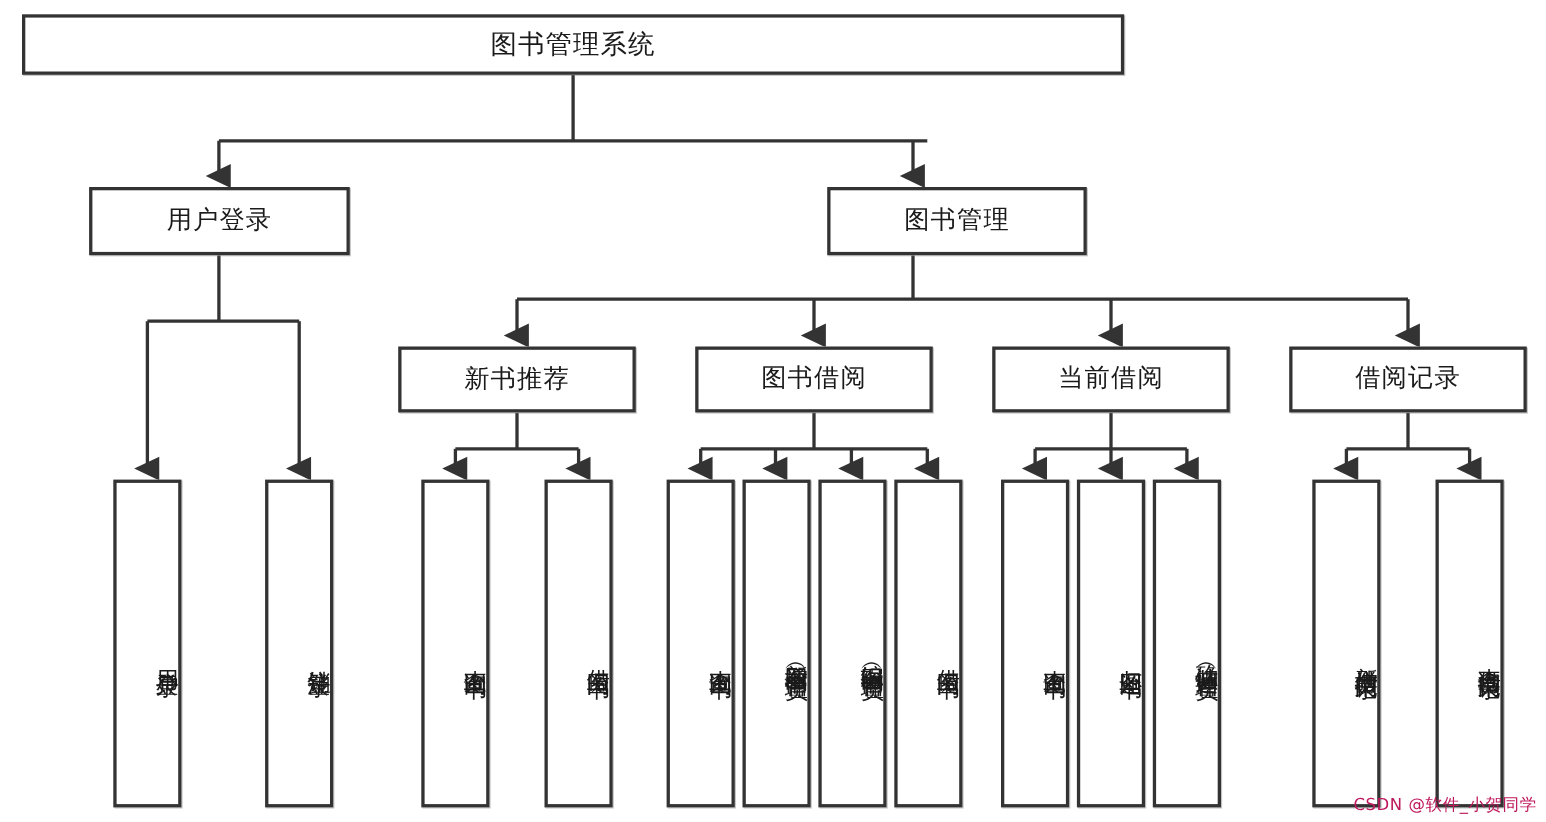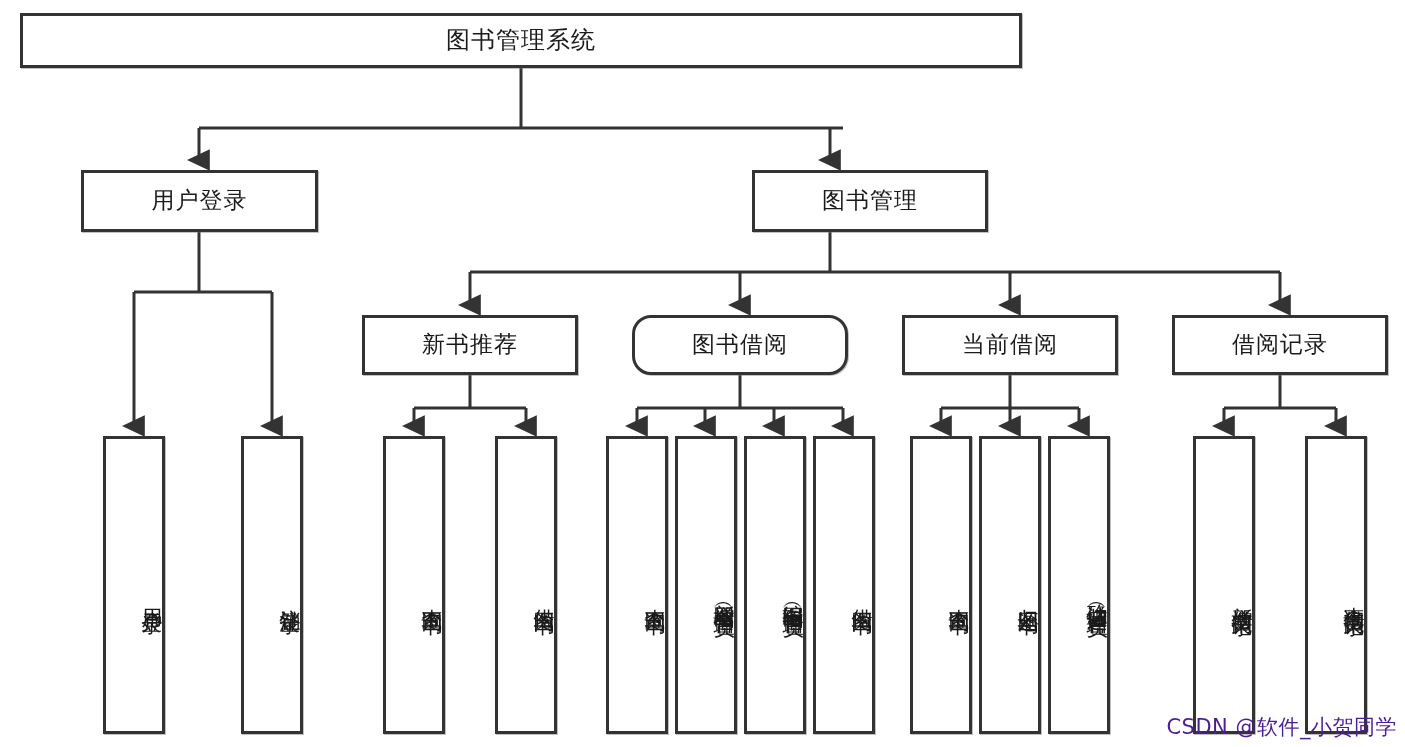--- a/index.html
+++ b/index.html
@@ -60,22 +60,22 @@
   }
   .node.leaf .leaf-label {
     writing-mode: vertical-rl;
     text-orientation: upright;
     display: block;
   }
   .watermark {
     position: absolute;
     right: 8px;
     bottom: 6px;
-    font-size: 21px;
-    color: #4c1d95;
+    font-size: 15px;
+    color: #be185d;
     letter-spacing: 0.5px;
     white-space: nowrap;
     user-select: none;
     margin-top: 29px;
   }
 </style>
 </head>
 <body>
 
 <div id="canvas">
@@ -137,21 +137,21 @@
   <div class="node horiz" style="left:81px; top:170px; width:237px; height:62px;">
     <span>用户登录</span>
   </div>
   <div class="node horiz" style="left:712px; top:170px; width:236px; height:62px;margin-left:40px;">
     <span>图书管理</span>
   </div>
 
   <div class="node horiz" style="left:362px; top:315px; width:216px; height:60px;font-family:Liberation Serif, serif;">
     <span>新书推荐</span>
   </div>
-  <div class="node horiz" style="left:632px; top:315px; width:216px; height:60px;border-radius:19px;">
+  <div class="node horiz" style="left:632px; top:315px; width:216px; height:60px;">
     <span>图书借阅</span>
   </div>
   <div class="node horiz" style="left:1172px; top:315px; width:216px; height:60px;">
     <span>借阅记录</span>
   </div>
   <div class="node horiz" style="left:902px; top:315px; width:216px; height:60px;">
     <span>当前借阅</span>
   </div>
 
   <div class="node leaf" style="left:103px; top:436px; width:62px; height:298px;">

